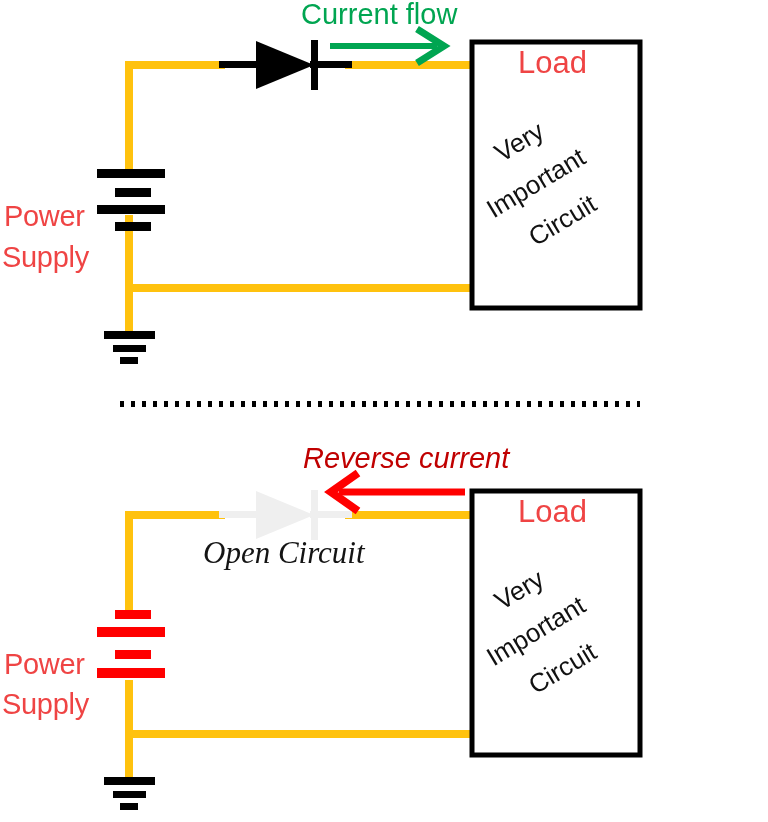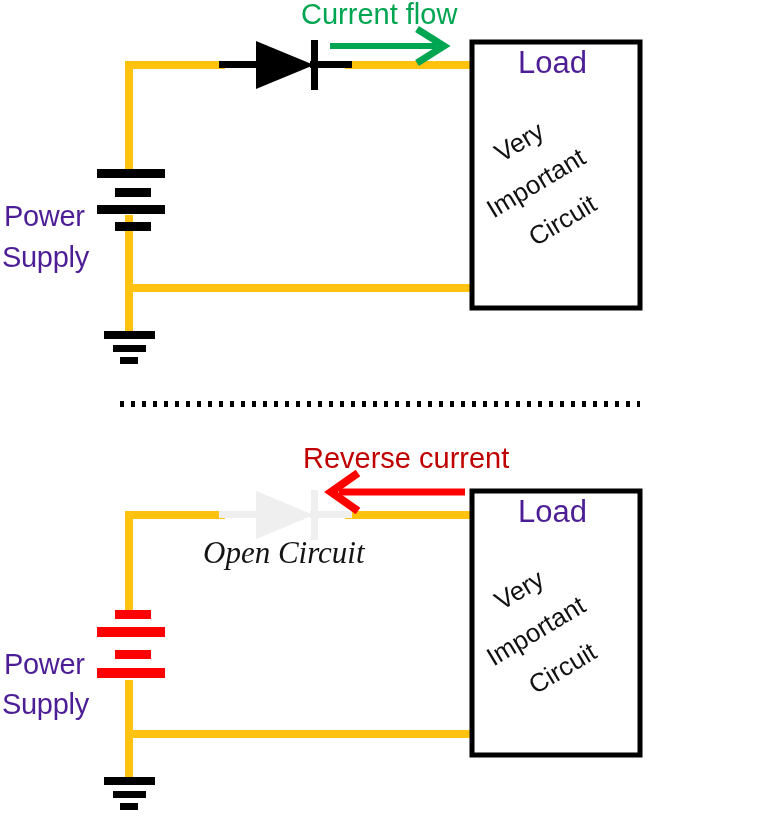--- a/index.html
+++ b/index.html
@@ -24,21 +24,21 @@
     left: 0;
     top: 0;
     width: 768px;
     height: 822px;
     display: block;
   }
   .lbl {
     position: absolute;
     white-space: nowrap;
     font-family: "Liberation Sans", sans-serif;
-    color: #4c1d95;
+    color: #ef4444;
     line-height: 1;
   }
   .lbl-power-supply {
     font-size: 29px;
     letter-spacing: -0.3px;
     margin-top: 46px;
   }
   .lbl-load {
     font-size: 31px;
     letter-spacing: 0px;
@@ -159,21 +159,21 @@
   <div class="lbl lbl-power-supply" style="left:4px; top:156px;">Power</div>
 
   <div class="lbl lbl-power-supply" style="left:2px; top:197px;">Supply</div>
 
   <div class="lbl lbl-load" style="left:518px; top:47px;">Load</div>
 
   <div class="vic-word" style="left:497px; top:140px; transform:rotate(-31deg);">Very</div>
   <div class="vic-word" style="left:489px; top:196px; transform:rotate(-31deg);">Important</div>
   <div class="vic-word" style="left:531px; top:224px; transform:rotate(-31deg);">Circuit</div>
 
-  <div class="lbl lbl-flow" style="left:303px; top:444px; color:#C00000;">Reverse current</div>
+  <div class="lbl lbl-flow" style="left:303px; top:444px; color:#C00000;font-style:italic;">Reverse current</div>
 
   <div class="lbl lbl-open-circuit" style="left:203px; top:537px;text-align:right;">Open Circuit</div>
 
   <div class="lbl lbl-power-supply" style="left:4px; top:604px;">Power</div>
 
   <div class="lbl lbl-power-supply" style="left:2px; top:644px;">Supply</div>
 
   <div class="lbl lbl-load" style="left:518px; top:496px;">Load</div>
 
   <div class="vic-word" style="left:497px; top:588px; transform:rotate(-31deg);">Very</div>

